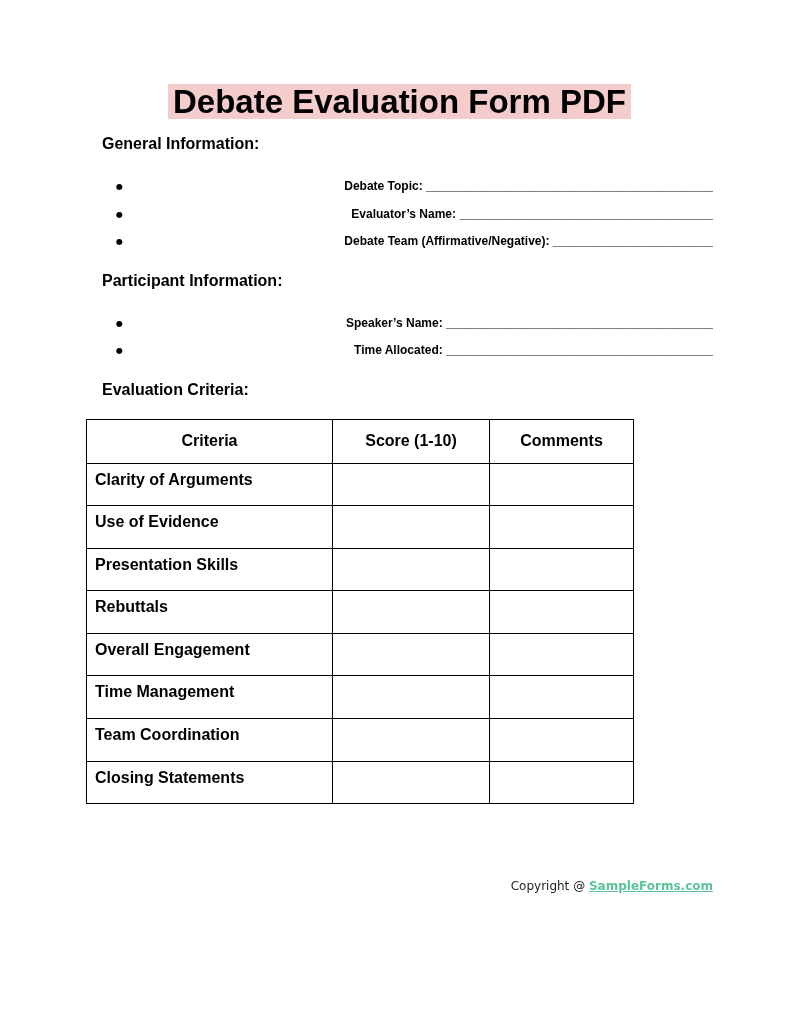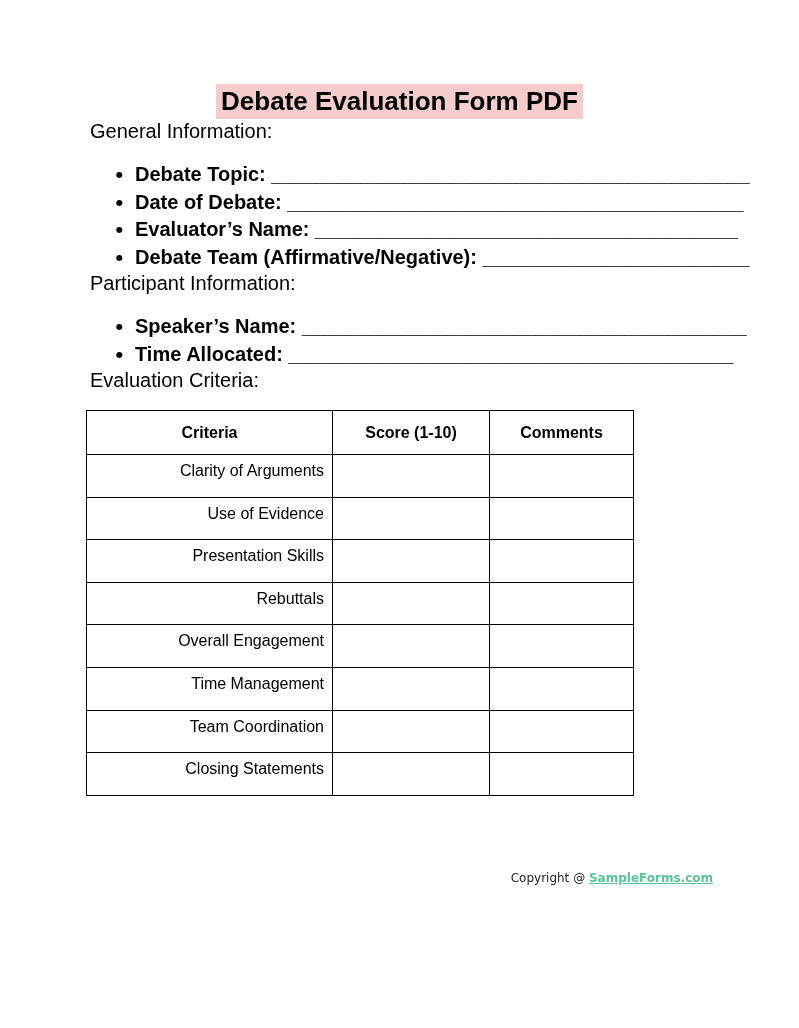--- a/index.html
+++ b/index.html
@@ -14,45 +14,45 @@
     font-family: "Liberation Sans", sans-serif;
     color: #000000;
     overflow: hidden;
   }
   .title-wrap {
     text-align: center;
     height: 35px;
   }
   .title-highlight {
     display: inline-block;
-    font-size: 26px;
+    font-size: 33px;
     font-weight: bold;
     line-height: 33px;
     background: #f4cccc;
     padding: 1px 5px;
     white-space: nowrap;
   }
   h2.section-heading {
-    font-size: 20px;
-    font-weight: normal;
+    font-size: 16px;
+    font-weight: bold;
     line-height: 17px;
-    margin: 4px;
+    margin: 16px;
   }
   .mt-heading1 { margin-top: 35px; }
   .mt-heading  { margin-top: 22px; }
   ul.fill-list {
     list-style: none;
     margin: 21px 0 0 0;
     padding: 0;
   }
   ul.fill-list li {
     position: relative;
     padding-left: 49px;
     line-height: 27.5px;
-    font-size: 20px;
+    font-size: 12px;
     font-weight: bold;
     white-space: nowrap;
     text-align: right;
   }
   ul.fill-list li::before {
     content: "\25CF";
     position: absolute;
     left: 30px;
     top: 0;
     font-size: 8px;
@@ -79,21 +79,21 @@
     font-weight: bold;
     text-align: center;
     vertical-align: middle;
     padding: 0 4px;
   }
   table.eval-table td {
     height: 42.6px;
     vertical-align: top;
     padding: 7px 8px 0 8px;
   }
-  td.criteria-cell { font-weight: normal; text-align: right; }
+  td.criteria-cell { font-weight: bold; text-align: left; }
   .footer {
     margin-top: 73px;
     text-align: right;
     font-family: "DejaVu Sans", sans-serif;
     font-size: 12px;
     line-height: 19px;
   }
   .footer .copyright-text { color: #1e1e1e; }
   .footer a.site-link {
     color: #5bc398;
@@ -108,21 +108,20 @@
 <div class="page">
 
   <div class="title-wrap">
     <span class="title-highlight">Debate Evaluation Form PDF</span>
   </div>
 
   <h2 class="section-heading mt-heading1">General Information:</h2>
 
   <ul class="fill-list">
     <li><span>Debate Topic:</span><span class="fill-line"> ___________________________________________</span></li>
-    <li><span>Date of Debate:</span><span class="fill-line"> _________________________________________</span></li>
     <li><span>Evaluator’s Name:</span><span class="fill-line"> ______________________________________</span></li>
     <li><span>Debate Team (Affirmative/Negative):</span><span class="fill-line"> ________________________</span></li>
   </ul>
 
   <h2 class="section-heading mt-heading">Participant Information:</h2>
 
   <ul class="fill-list">
     <li><span>Speaker’s Name:</span><span class="fill-line"> ________________________________________</span></li>
     <li><span>Time Allocated:</span><span class="fill-line"> ________________________________________</span></li>
   </ul>

